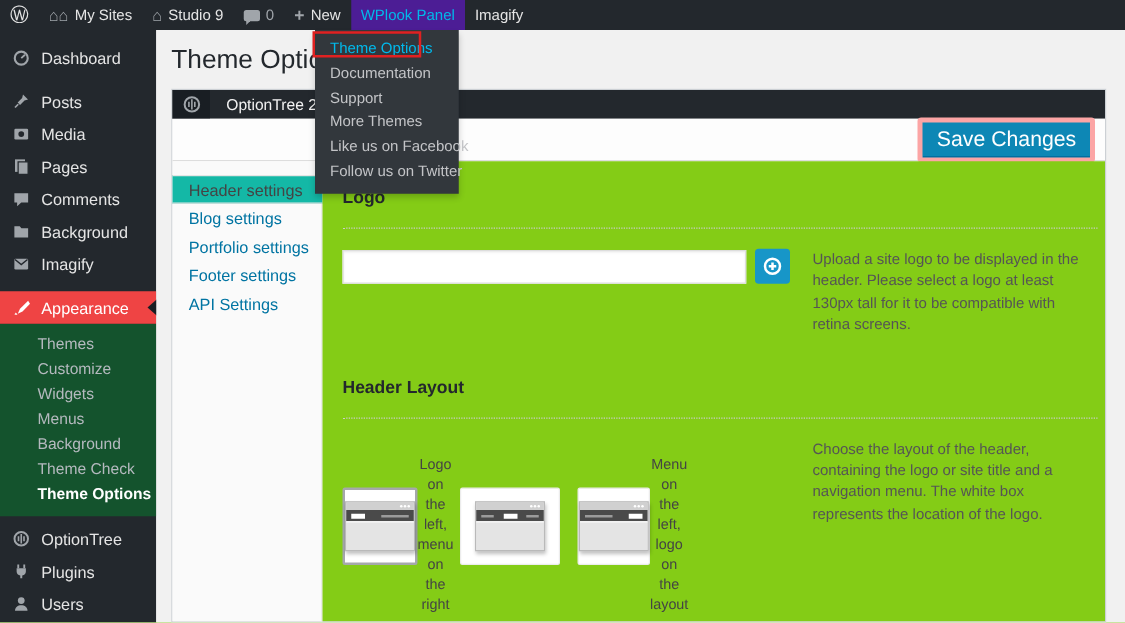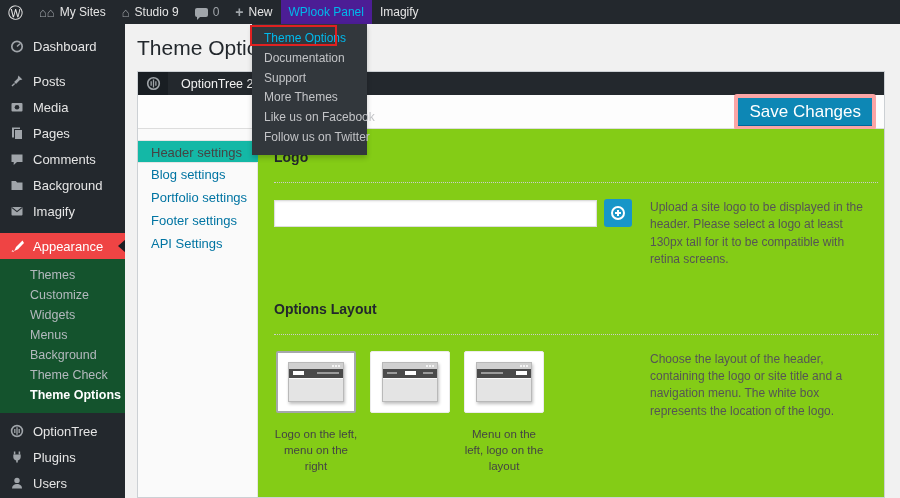--- a/index.html
+++ b/index.html
@@ -71,21 +71,21 @@
     box-shadow:inset 0 1px 2px rgba(0,0,0,.07);font-family:"Liberation Sans",sans-serif;}
   .add-btn{width:28px;height:28px;background:#1796c8;border:none;border-radius:3px;
     display:flex;align-items:center;justify-content:center;cursor:pointer;flex:none;}
   .plus-circle{width:14px;height:14px;border:2px solid #fff;border-radius:50%;position:relative;}
   .plus-circle::before,.plus-circle::after{content:"";position:absolute;left:50%;top:50%;
     width:6px;height:2px;background:#fff;transform:translate(-50%,-50%);}
   .plus-circle::after{transform:translate(-50%,-50%) rotate(90deg);}
   .section-gap{height:26px;}
   
   .options-row{display:flex;gap:10px;}
-  .option{width:84px;display:flex;flex-direction:column;align-items:center;flex:none;}
+  .option{width:84px;display:flex;flex-direction:row;align-items:center;flex:none;}
   .card{width:80px;height:62px;background:#fff;border:1px solid #ececec;border-radius:2px;
     display:flex;align-items:center;justify-content:center;cursor:pointer;}
   .option.selected .card{border:2px solid #a5a8ab;}
   .caption{margin-top:13px;font-size:11.5px;color:#444;text-align:center;line-height:1.4;}
   .mini{width:56px;height:40px;background:#e9e9e9;border:1px solid #b9b9b9;
     box-shadow:1px 2px 3px rgba(0,0,0,.25);display:flex;flex-direction:column;}
   .mini-title{height:6px;background:#d0d0d0;position:relative;flex:none;}
   .mini-title::after{content:"";position:absolute;right:3px;top:2px;width:2px;height:2px;
     border-radius:50%;background:#fff;box-shadow:-3px 0 0 #fff,-6px 0 0 #fff;}
   .mini-nav{height:9px;background:#4a4a4a;display:flex;align-items:center;padding:0 4px;flex:none;}
@@ -293,21 +293,21 @@
               <button class="add-btn">
                 <span class="plus-circle"></span>
               </button>
             </div>
           </div>
           <div class="desc">Upload a site logo to be displayed in the header. Please select a logo at least 130px tall for it to be compatible with retina screens.</div>
         </div>
 
         <div class="section-gap"></div>
 
-        <h3 class="section-heading">Options Layout</h3>
+        <h3 class="section-heading">Header Layout</h3>
         <div class="dotted"></div>
         <div class="row">
           <div class="left">
             <div class="options-row">
               <div class="option selected">
                 <div class="card">
                   <div class="mini">
                     <div class="mini-title"></div>
                     <div class="mini-nav">
                         <span class="m-logo"></span>

